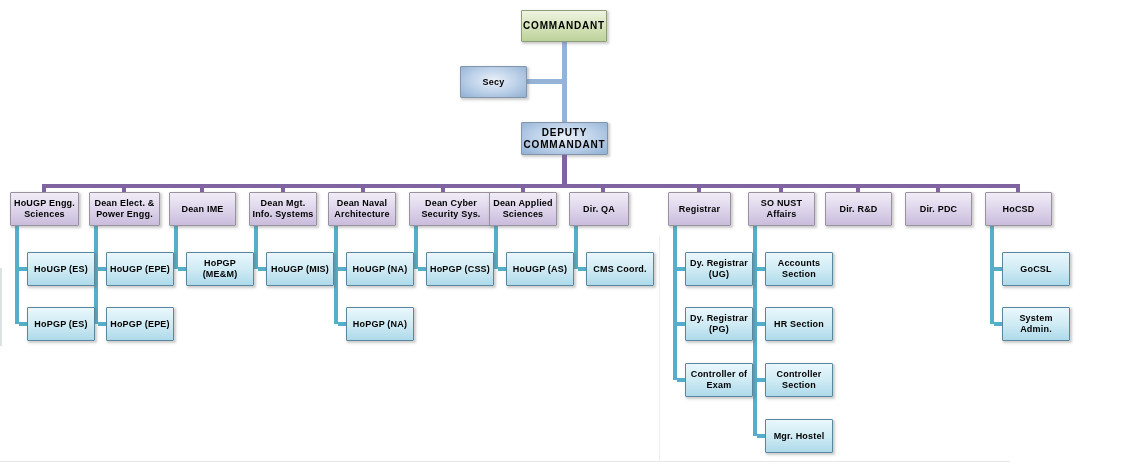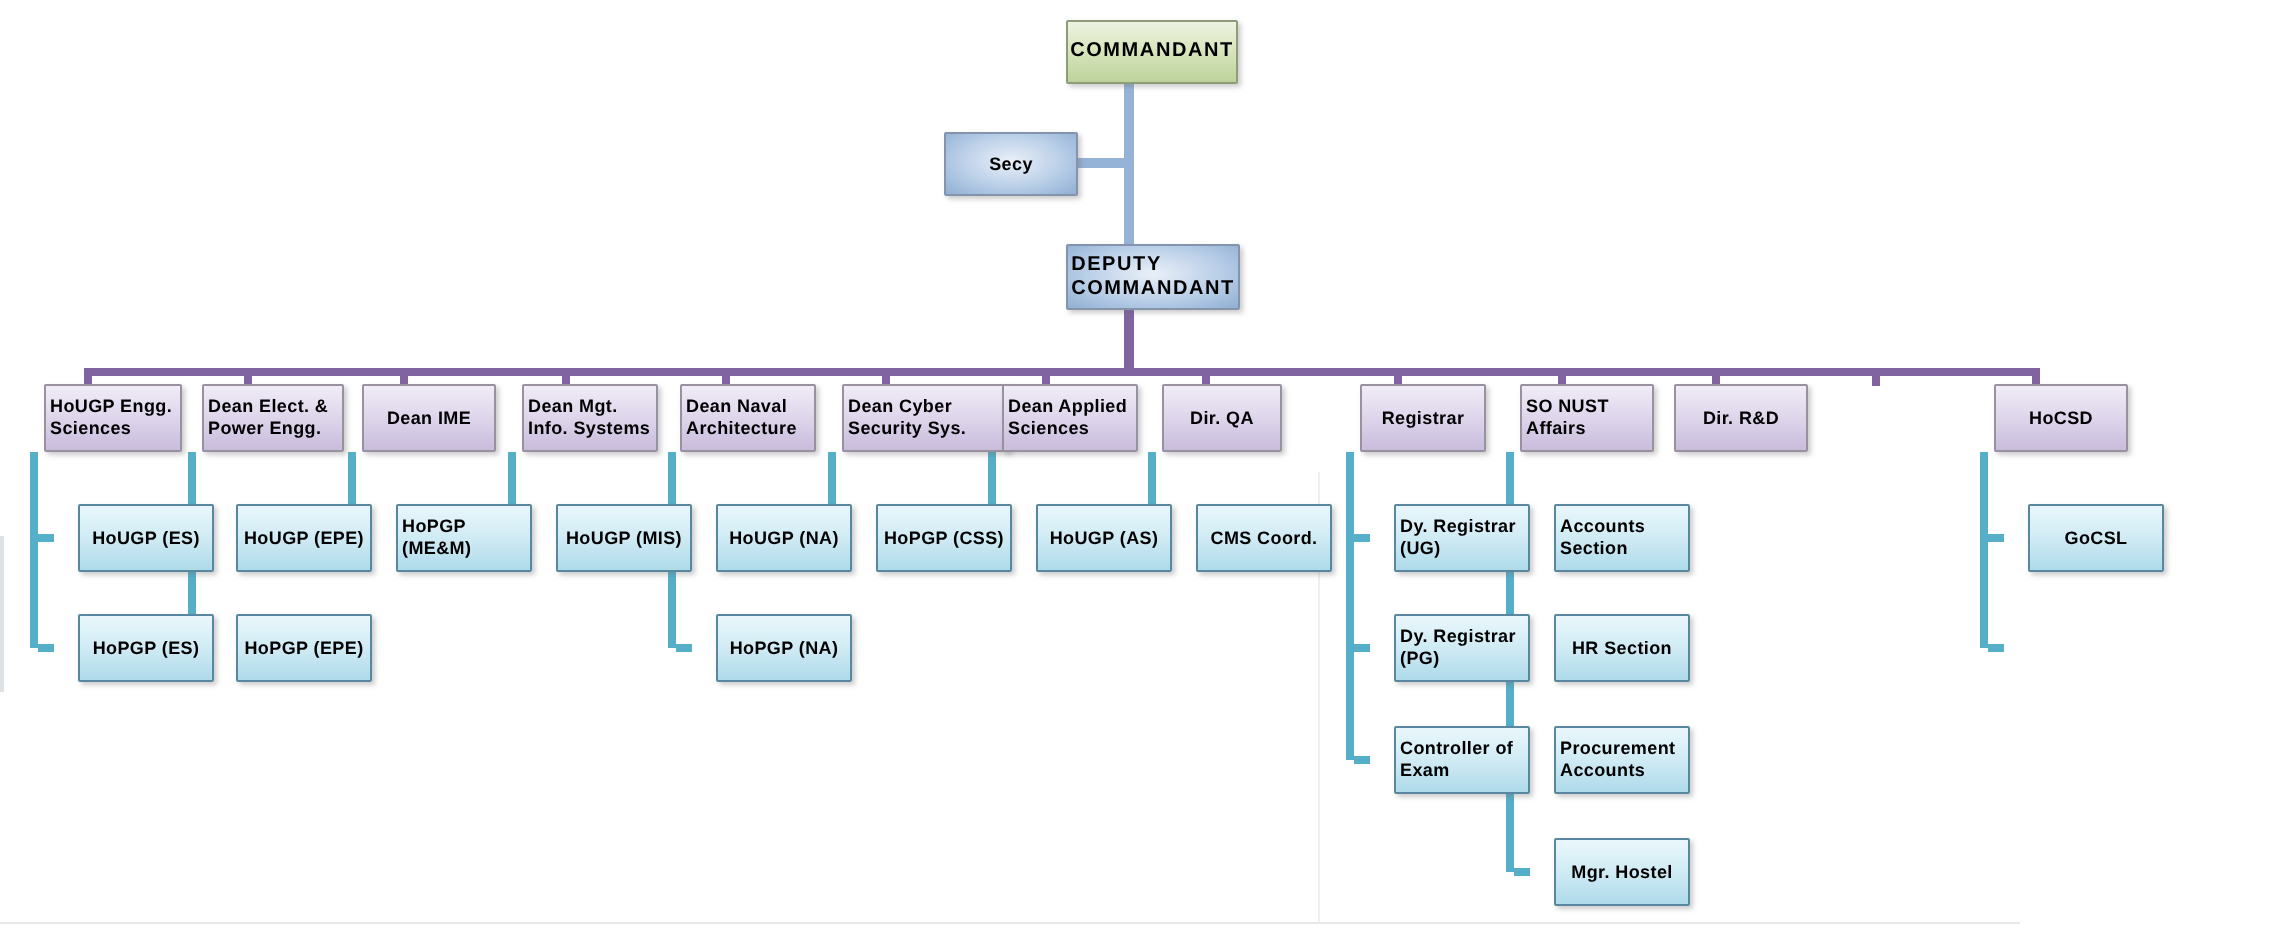--- a/index.html
+++ b/index.html
@@ -2,26 +2,25 @@
 <html><head>
 <meta charset="utf-8">
 <style>
   html,body{margin:0;padding:0;background:#fff;}
   #canvas{
     position:relative;width:1148px;height:468px;background:#fff;overflow:hidden;
     font-family:"Liberation Sans",sans-serif;
   }
   .node{
     position:absolute;width:68px;height:34px;box-sizing:border-box;
-    display:flex;align-items:center;justify-content:center;text-align:left;
+    display:flex;align-items:center;justify-content:center;text-align:center;
     font-weight:bold;font-size:9px;line-height:1.18;color:#000;
     border:1px solid #8c8c8c;border-radius:1px;padding:1px 2px;
     box-shadow:1.5px 1.5px 2.5px rgba(110,110,110,.35);
     letter-spacing:.2px;
-    margin-left:12px;
   }
   .green{
     background:linear-gradient(180deg,#eef3e2 0%,#d9e6bf 45%,#bcd29a 100%);
     border-color:#8e9d77;font-size:10px;letter-spacing:.8px;
   }
   .blue{
     background:radial-gradient(ellipse at 50% 45%,#eaf0f8 0%,#bacfe8 55%,#8fafd3 100%);
     border-color:#8494ab;
   }
   .blue.big{font-size:10px;letter-spacing:.8px;}
@@ -120,20 +119,21 @@
   <div class="node purple" style="left:89px;top:192px;width:71px">Dean Elect. &amp; Power Engg.</div>
   <div class="node purple" style="left:169px;top:192px;width:67px">Dean IME</div>
   <div class="node purple" style="left:249px;top:192px;width:68px">Dean Mgt. Info. Systems</div>
   <div class="node purple" style="left:328px;top:192px;width:68px">Dean Naval Architecture</div>
   <div class="node purple" style="left:409px;top:192px;width:84px">Dean Cyber Security Sys.</div>
   <div class="node purple" style="left:489px;top:192px;width:68px">Dean Applied Sciences</div>
   <div class="node purple" style="left:569px;top:192px;width:60px">Dir. QA</div>
   <div class="node purple" style="left:668px;top:192px;width:63px">Registrar</div>
   <div class="node purple" style="left:748px;top:192px;width:67px">SO NUST Affairs</div>
   <div class="node purple" style="left:825px;top:192px;width:67px">Dir. R&amp;D</div>
+  <div class="node purple" style="left:905px;top:192px;width:67px">Dir. PDC</div>
   <div class="node purple" style="left:985px;top:192px;width:67px">HoCSD</div>
 
   <div class="node cyan" style="left:27px;top:252px">HoUGP (ES)</div>
   <div class="node cyan" style="left:27px;top:307px">HoPGP (ES)</div>
 
   <div class="node cyan" style="left:106px;top:252px">HoUGP (EPE)</div>
   <div class="node cyan" style="left:106px;top:307px">HoPGP (EPE)</div>
 
   <div class="node cyan" style="left:186px;top:252px">HoPGP (ME&amp;M)</div>
 
@@ -147,18 +147,19 @@
   <div class="node cyan" style="left:506px;top:252px">HoUGP (AS)</div>
 
   <div class="node cyan" style="left:586px;top:252px">CMS Coord.</div>
 
   <div class="node cyan" style="left:685px;top:252px">Dy. Registrar (UG)</div>
   <div class="node cyan" style="left:685px;top:307px">Dy. Registrar (PG)</div>
   <div class="node cyan" style="left:685px;top:363px">Controller of Exam</div>
 
   <div class="node cyan" style="left:765px;top:252px">Accounts Section</div>
   <div class="node cyan" style="left:765px;top:307px">HR Section</div>
-  <div class="node cyan" style="left:765px;top:363px">Procurement Accounts</div>
+  <div class="node cyan" style="left:765px;top:363px">Controller Section</div>
   <div class="node cyan" style="left:765px;top:419px">Mgr. Hostel</div>
 
   <div class="node cyan" style="left:1002px;top:252px">GoCSL</div>
+  <div class="node cyan" style="left:1002px;top:307px">System Admin.</div>
 
 </div>
 
 </body></html>

